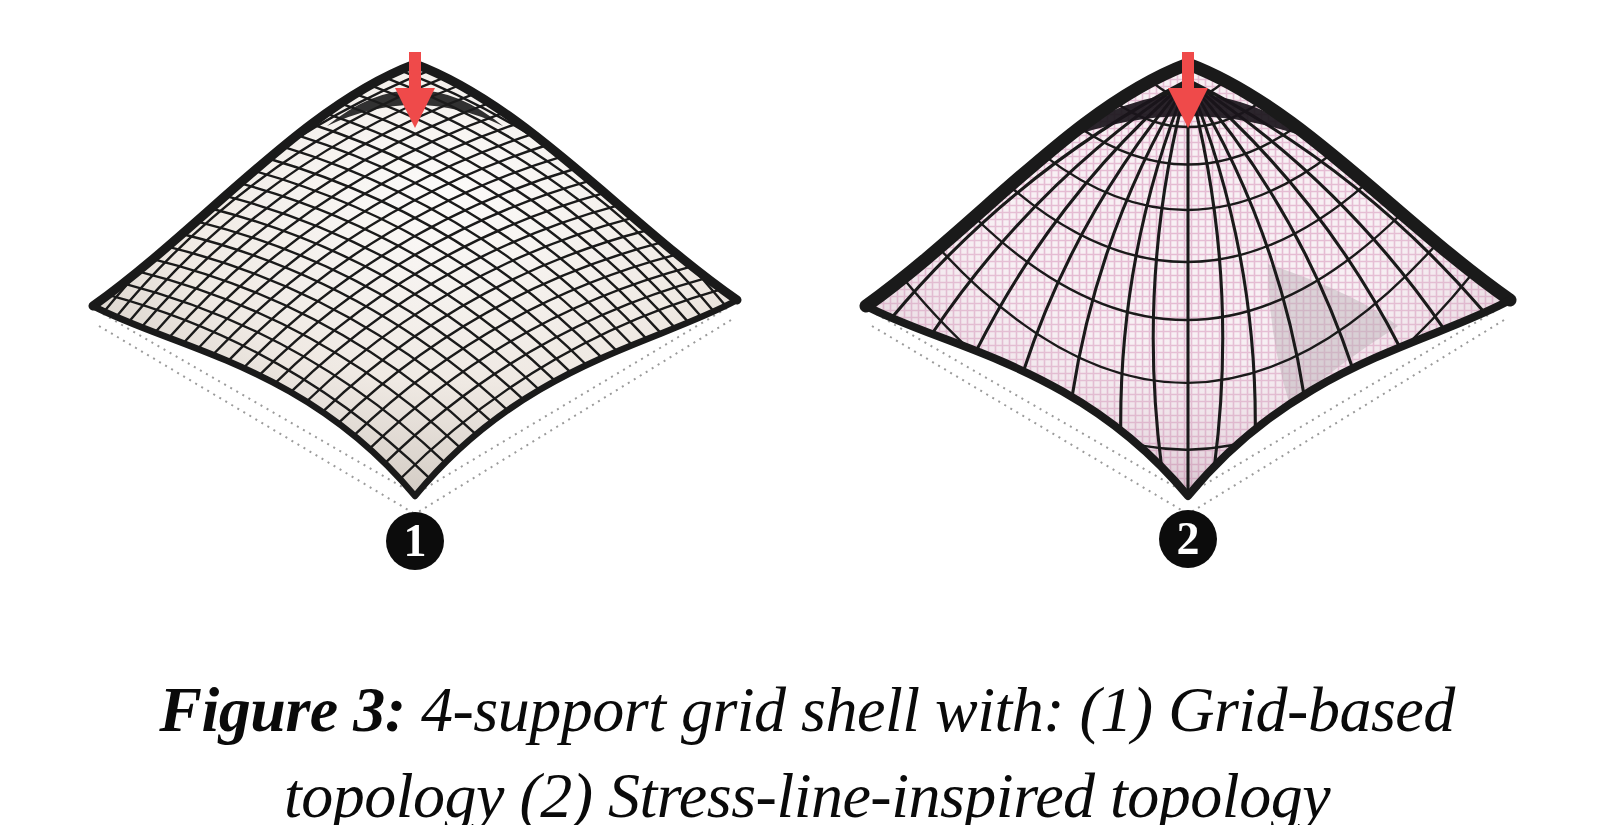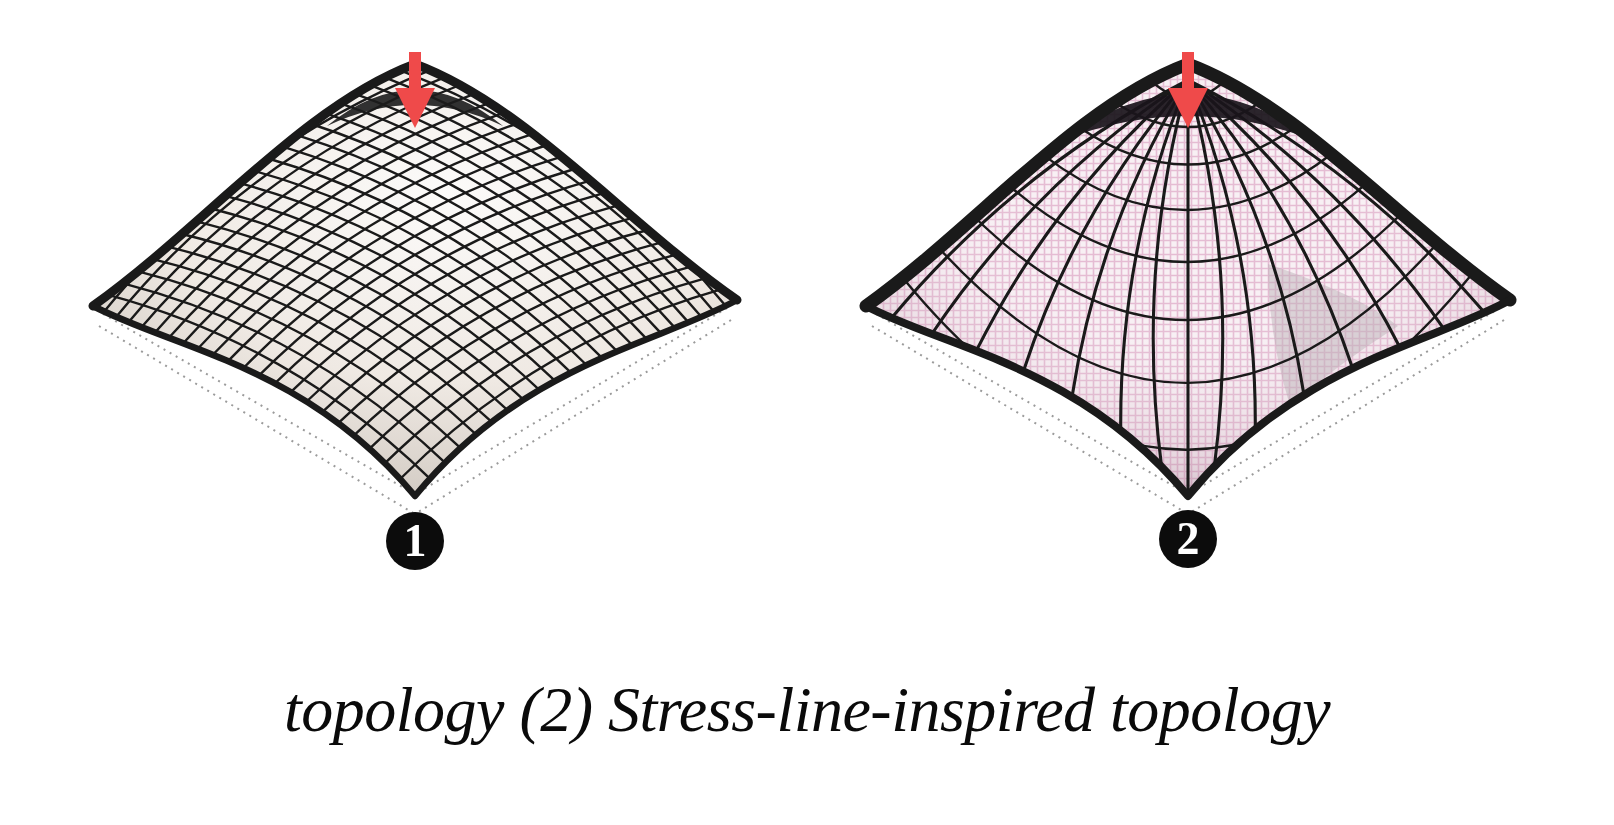--- a/index.html
+++ b/index.html
@@ -88,16 +88,17 @@
     <path d="M28 272 C140 192 238 72 350 30 C462 72 560 188 672 266" fill="none" stroke="#1a1a1a" stroke-width="13" stroke-linecap="round"></path>
     <path d="M28 272 C108 314 242 332 350 462 M672 266 C592 310 458 330 350 462" fill="none" stroke="#1a1a1a" stroke-width="8" stroke-linecap="round"></path>
       </svg>
     <svg class="arrow-svg" style="left:1166px;top:52px;" width="44" height="76" viewBox="0 0 44 76">
       <path d="M16 0 h12 v36 h14 L22 76 L2 36 h14 Z" fill="#ef4a4a"></path>
     </svg>
     <div class="badge" id="badge2" style="left: 1159px; top: 510px; background: rgb(12, 12, 12); color: rgb(255, 255, 255);">2</div>
   </div>
 
   <p class="caption" style="color: rgb(10, 10, 10);">
+    <span class="cap-line"><span class="cap-bold">Figure 3:</span><span> 4-support grid shell with: (1) Grid-based</span></span>
     <span class="cap-line">topology (2) Stress-line-inspired topology</span>
   </p>
 
 </div>
 
 </body></html>

